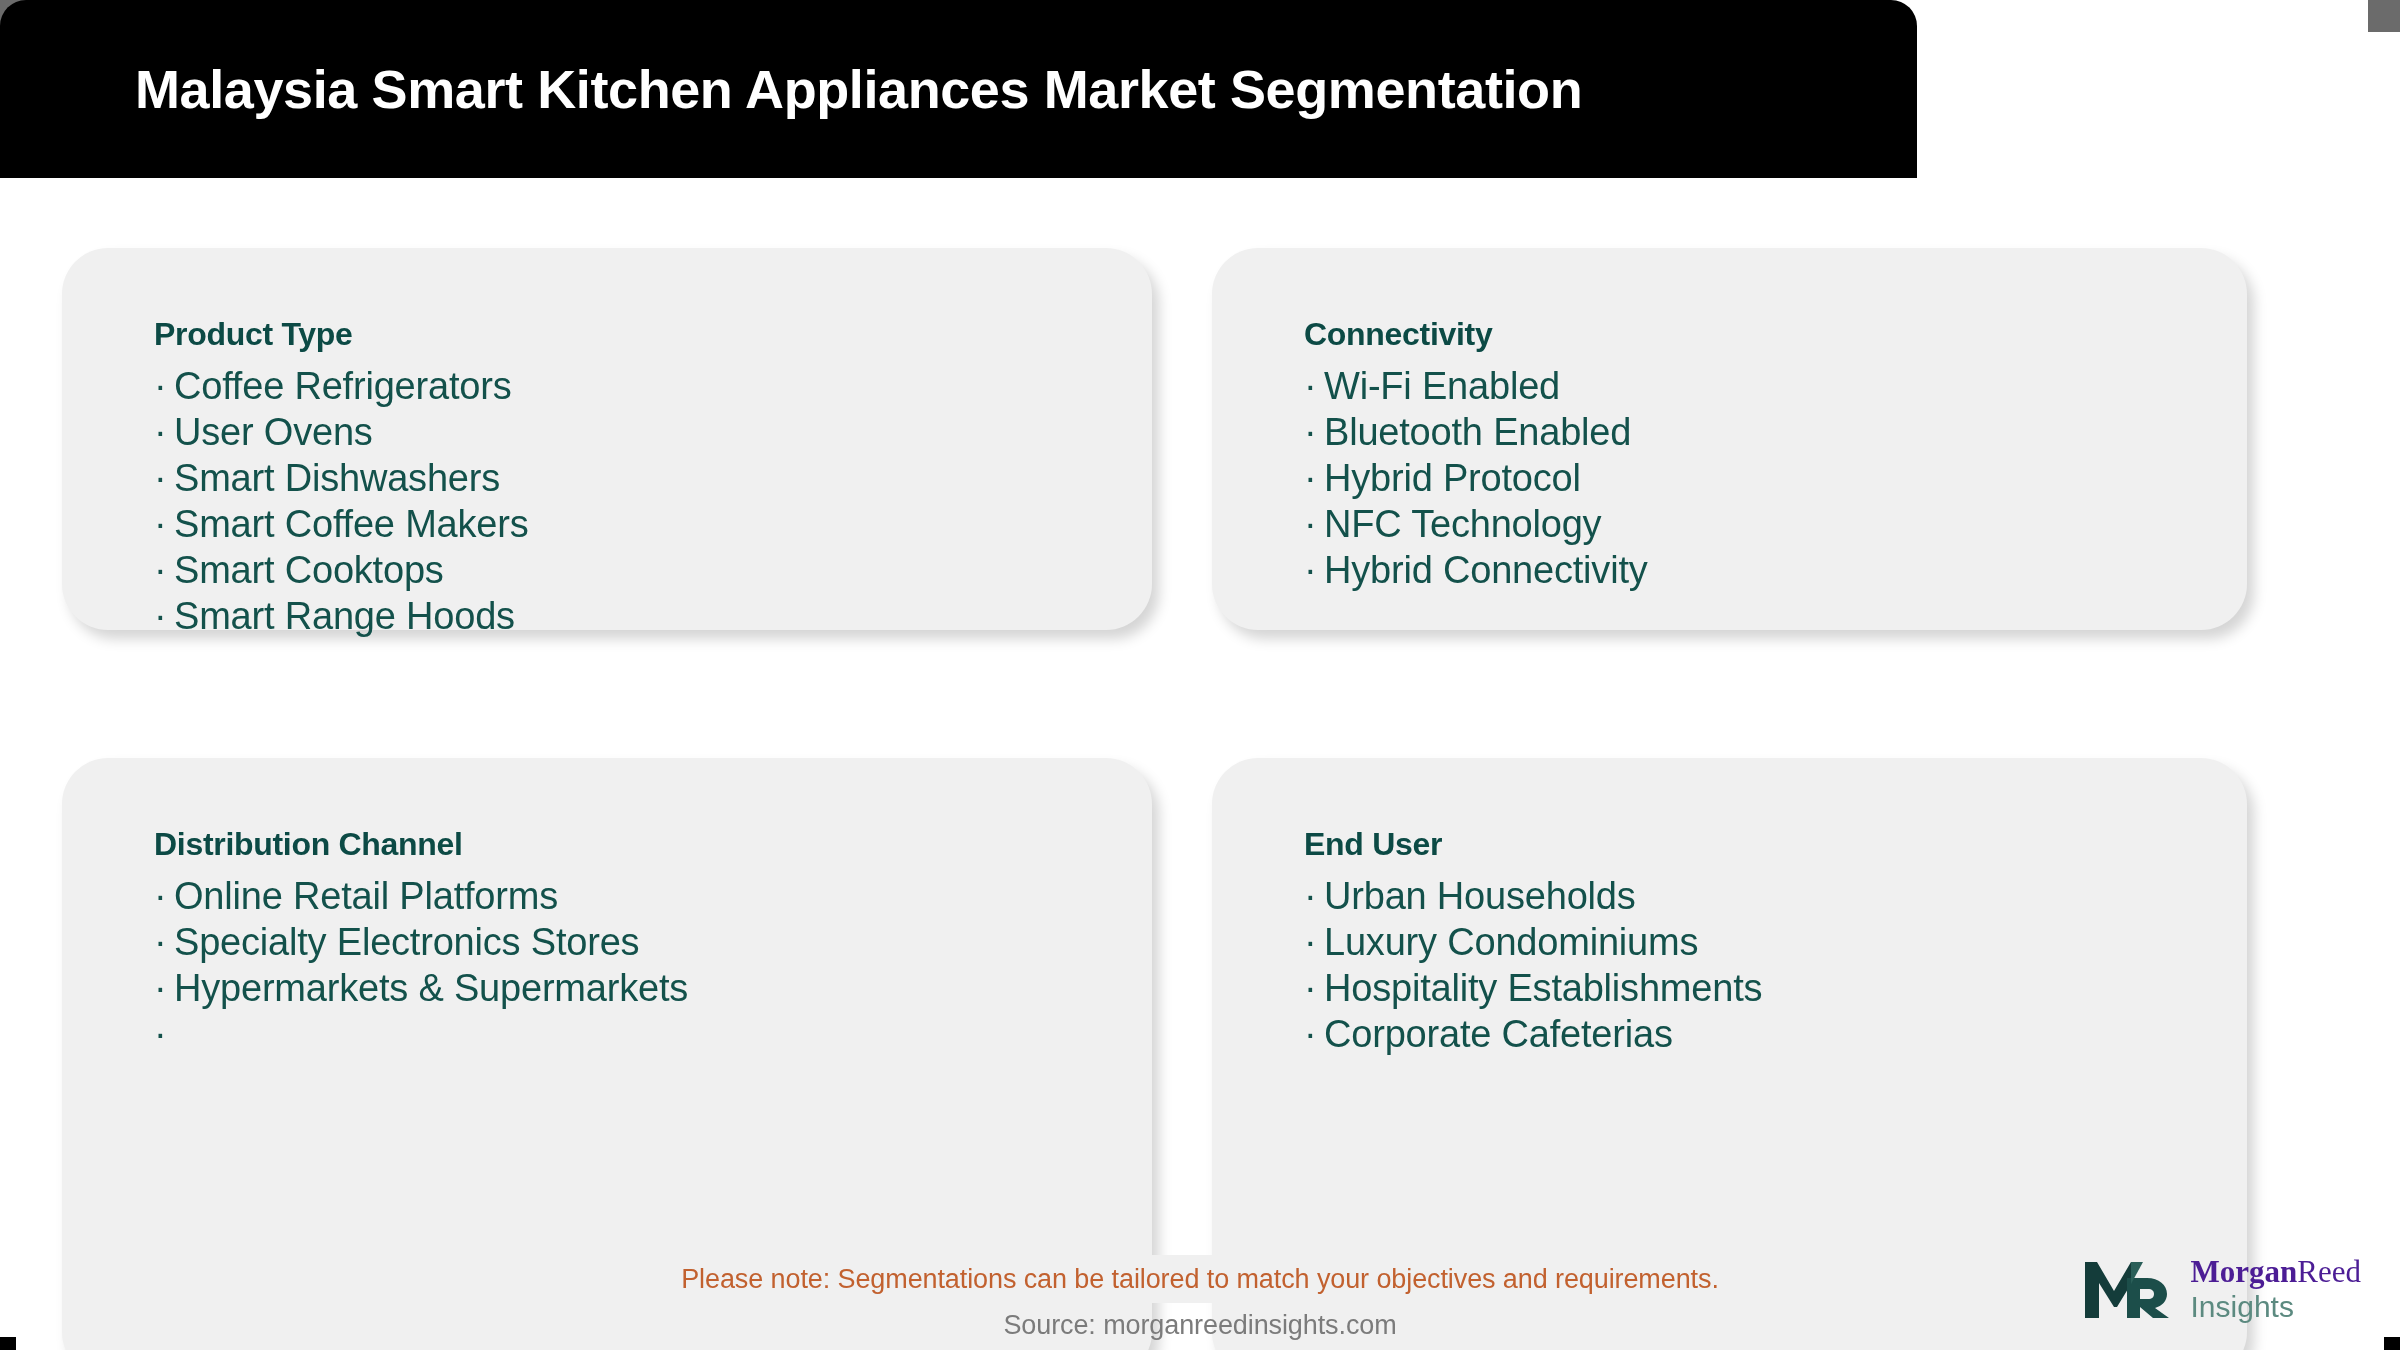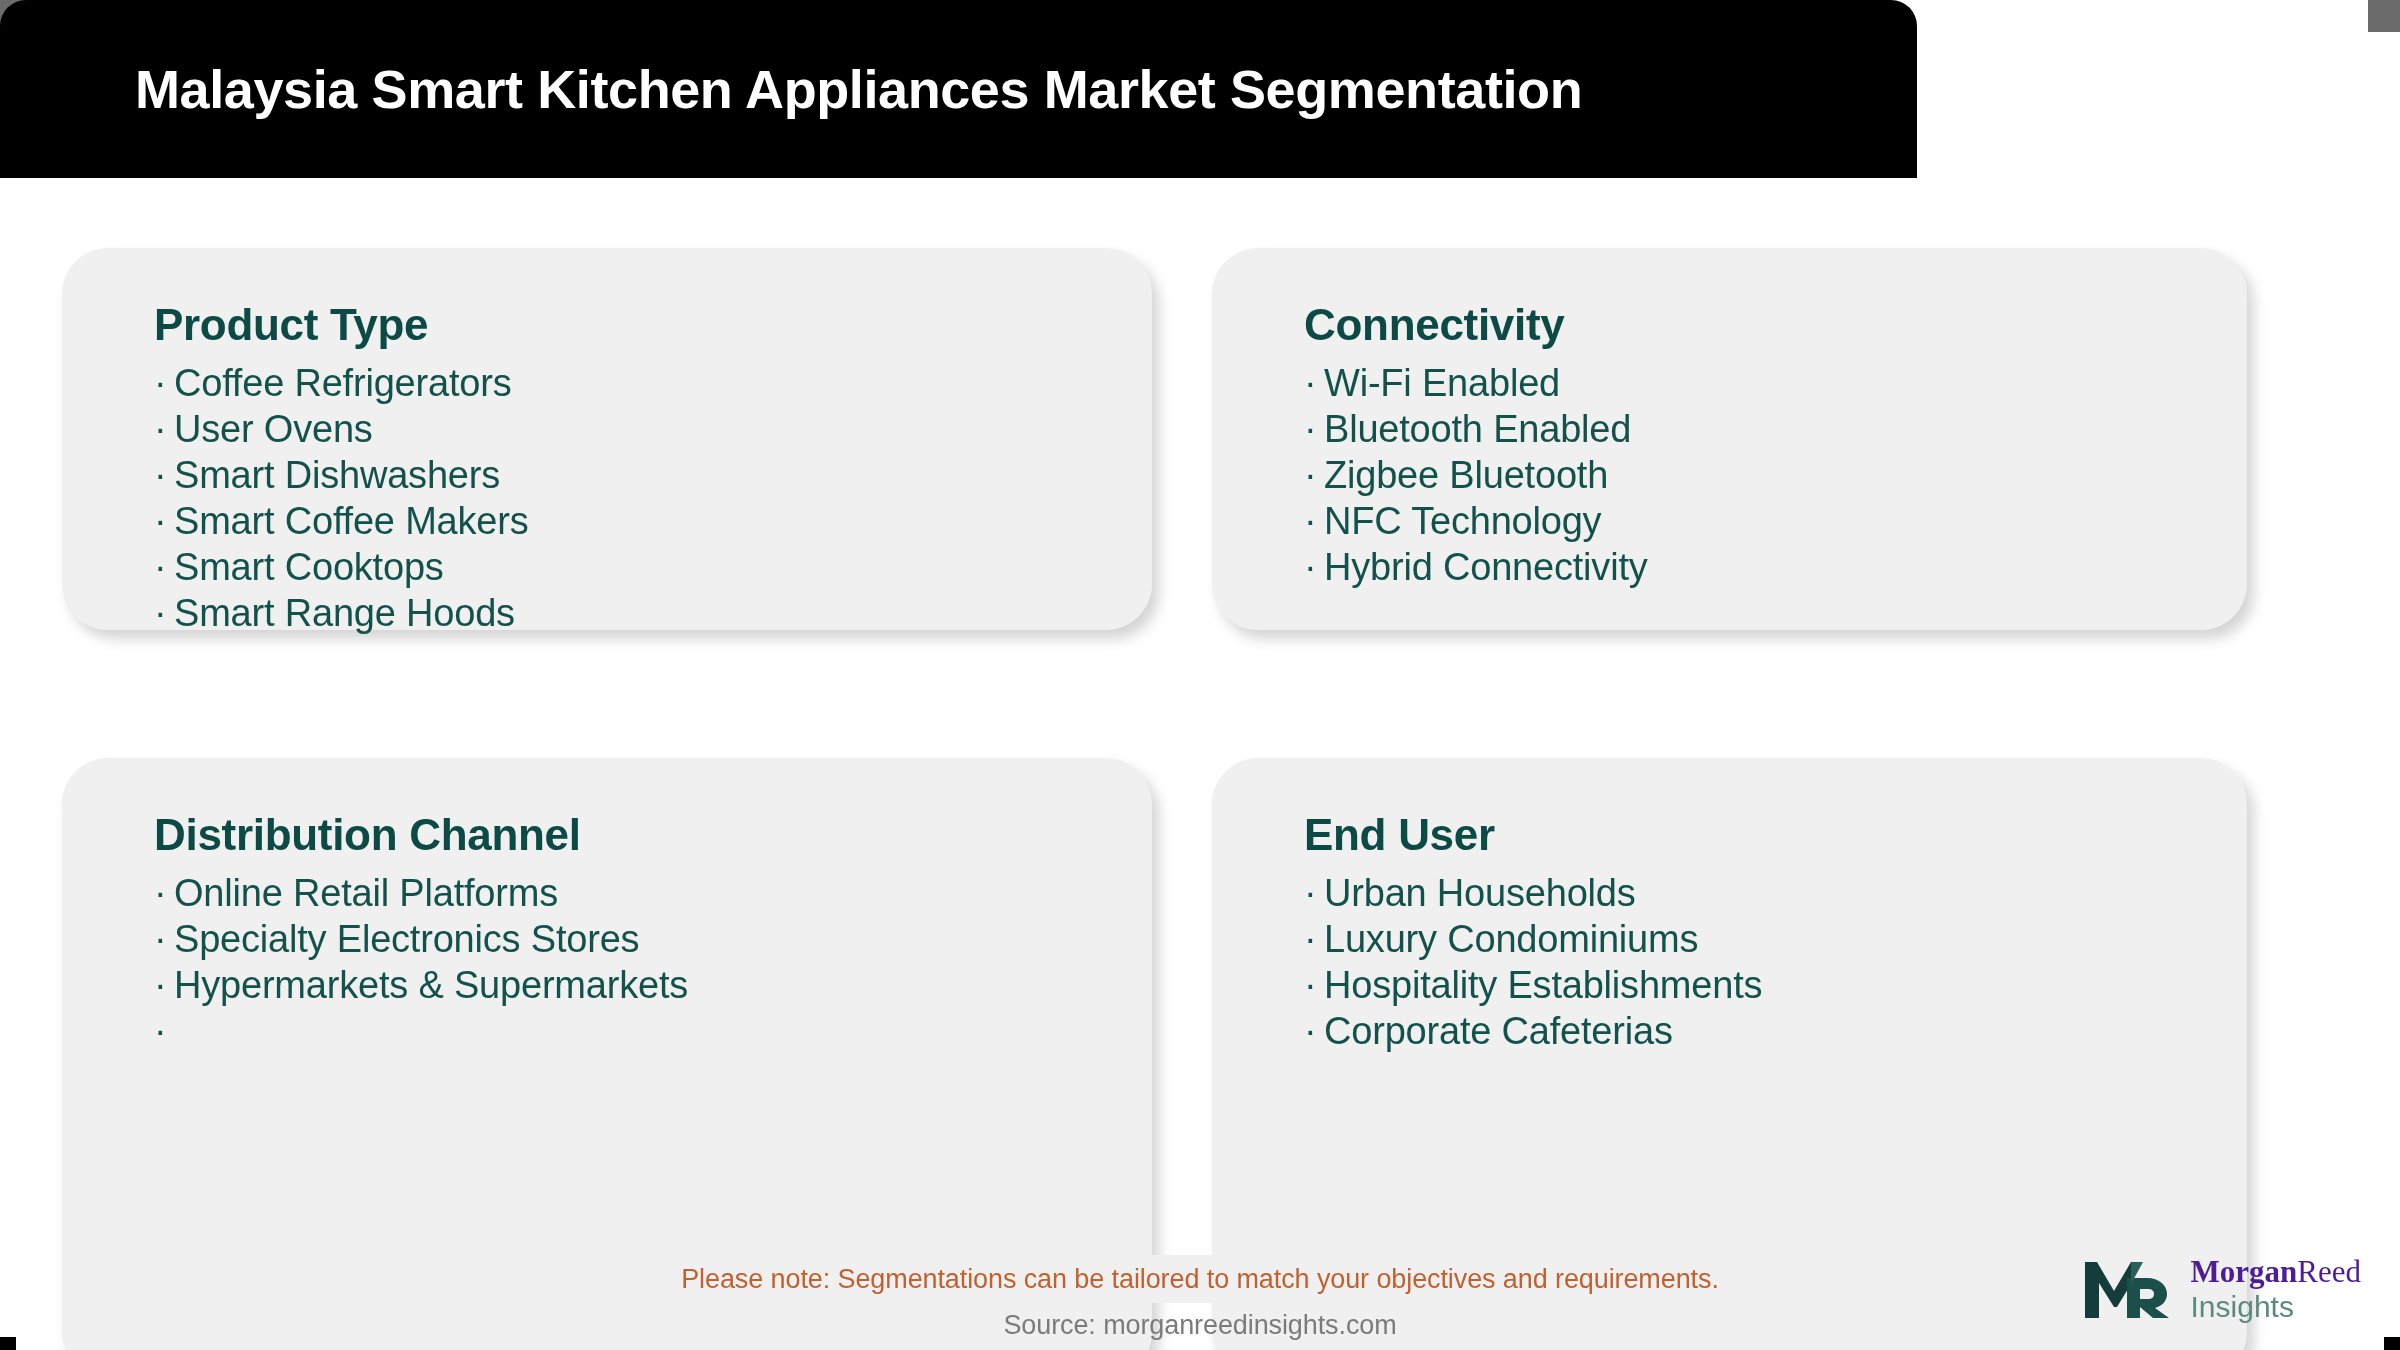--- a/index.html
+++ b/index.html
@@ -65,24 +65,24 @@
     box-sizing: border-box;
     padding: 52px 60px 40px 92px;
   }
   .card.c0 { left: 62px;   top: 70px;  width: 1090px; height: 382px; }
   .card.c1 { left: 1212px; top: 70px;  width: 1035px; height: 382px; }
   .card.c2 { left: 62px;   top: 580px; width: 1090px; height: 620px; }
   .card.c3 { left: 1212px; top: 580px; width: 1035px; height: 620px; }
 
   .card-title {
     color: #0c4a45;
-    font-size: 44px;
+    font-size: 32px;
     font-weight: bold;
     letter-spacing: -0.3px;
-    margin: 0 0 10px 0;
+    margin: 16px 0 10px 0;
     white-space: nowrap;
   }
   .card-list {
     list-style: none;
     margin: 0;
     padding: 0;
   }
   .card-list li {
     color: #13514b;
     font-size: 38px;
@@ -233,21 +233,21 @@
       <li>
         <span class="bullet">·</span>
         <span>Wi-Fi Enabled</span>
       </li>
       <li>
         <span class="bullet">·</span>
         <span>Bluetooth Enabled</span>
       </li>
       <li>
         <span class="bullet">·</span>
-        <span>Zigbee Bluetooth</span>
+        <span>Hybrid Protocol</span>
       </li>
       <li>
         <span class="bullet">·</span>
         <span>NFC Technology</span>
       </li>
       <li>
         <span class="bullet">·</span>
         <span>Hybrid Connectivity</span>
       </li>
     </ul>

